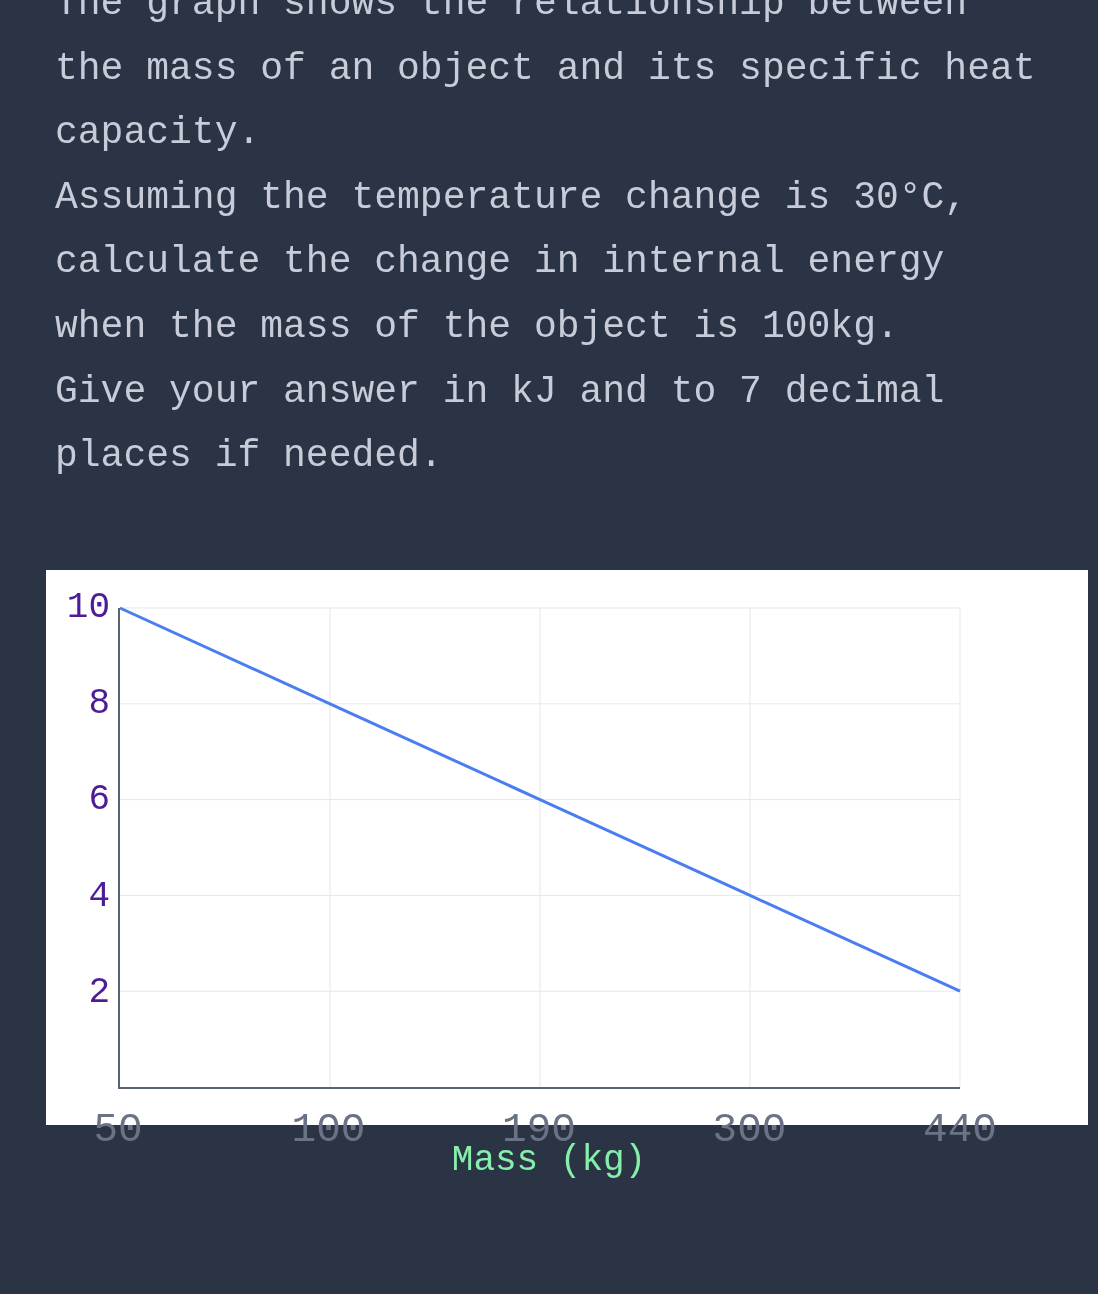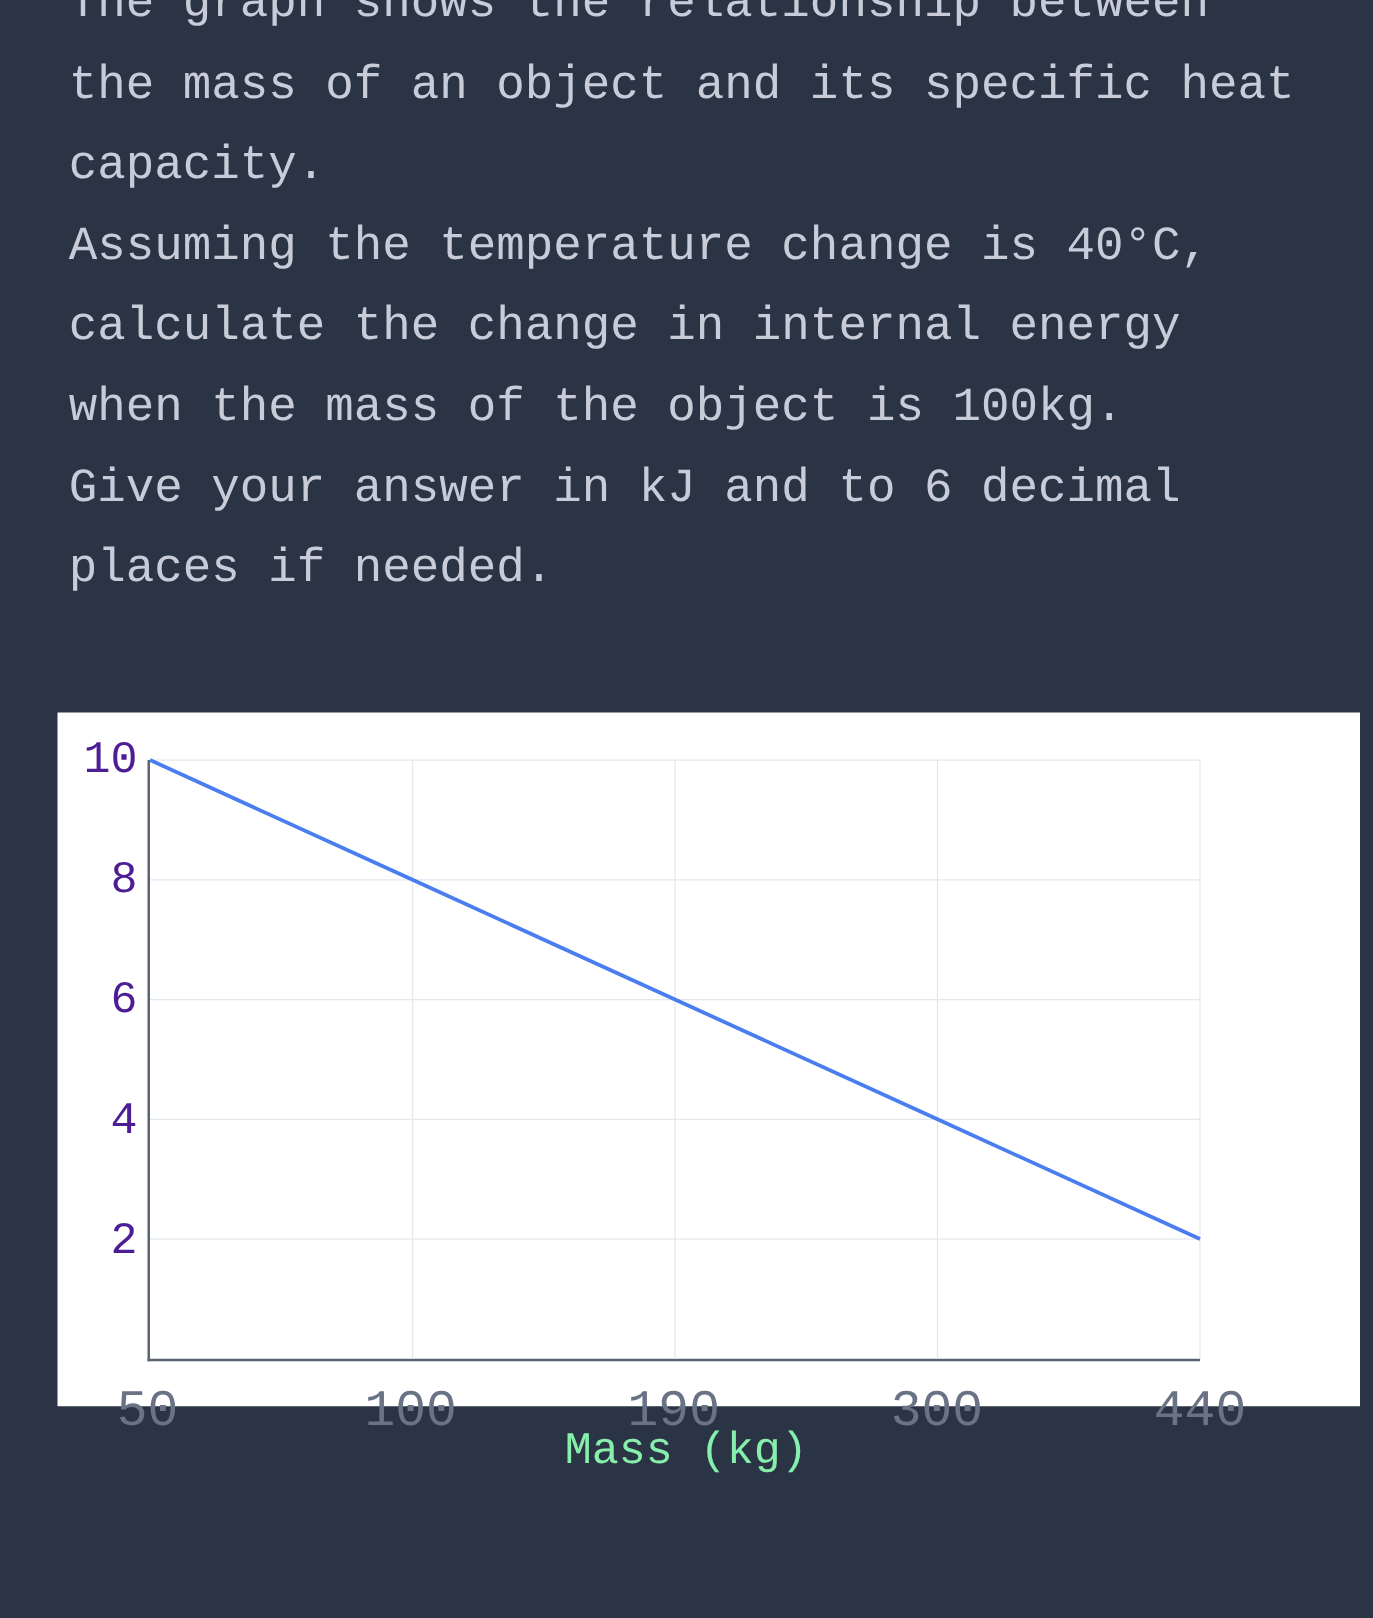--- a/index.html
+++ b/index.html
@@ -93,22 +93,22 @@
     fill:none;
   }
 </style>
 </head>
 <body>
 
 <div class="page">
 
   <div class="question">
     <p>The graph shows the relationship between the mass of an object and its specific heat capacity.</p>
-    <p>Assuming the temperature change is 40°C, calculate the change in internal energy when the mass of the object is 100kg.</p>
-    <p>Give your answer in kJ and to 6 decimal places if needed.</p>
+    <p>Assuming the temperature change is 30°C, calculate the change in internal energy when the mass of the object is 100kg.</p>
+    <p>Give your answer in kJ and to 7 decimal places if needed.</p>
   </div>
 
   <div class="chart-panel">
     <div class="plot-area">
       <svg class="line-layer" viewBox="0 0 840 479" preserveAspectRatio="none">
         <g id="grid-group">
             <line x1="210" x2="210" y1="0" y2="479" stroke="#e4e7ec" stroke-width="1"></line>
             <line x1="420" x2="420" y1="0" y2="479" stroke="#e4e7ec" stroke-width="1"></line>
             <line x1="630" x2="630" y1="0" y2="479" stroke="#e4e7ec" stroke-width="1"></line>
             <line x1="840" x2="840" y1="0" y2="479" stroke="#e4e7ec" stroke-width="1"></line>

